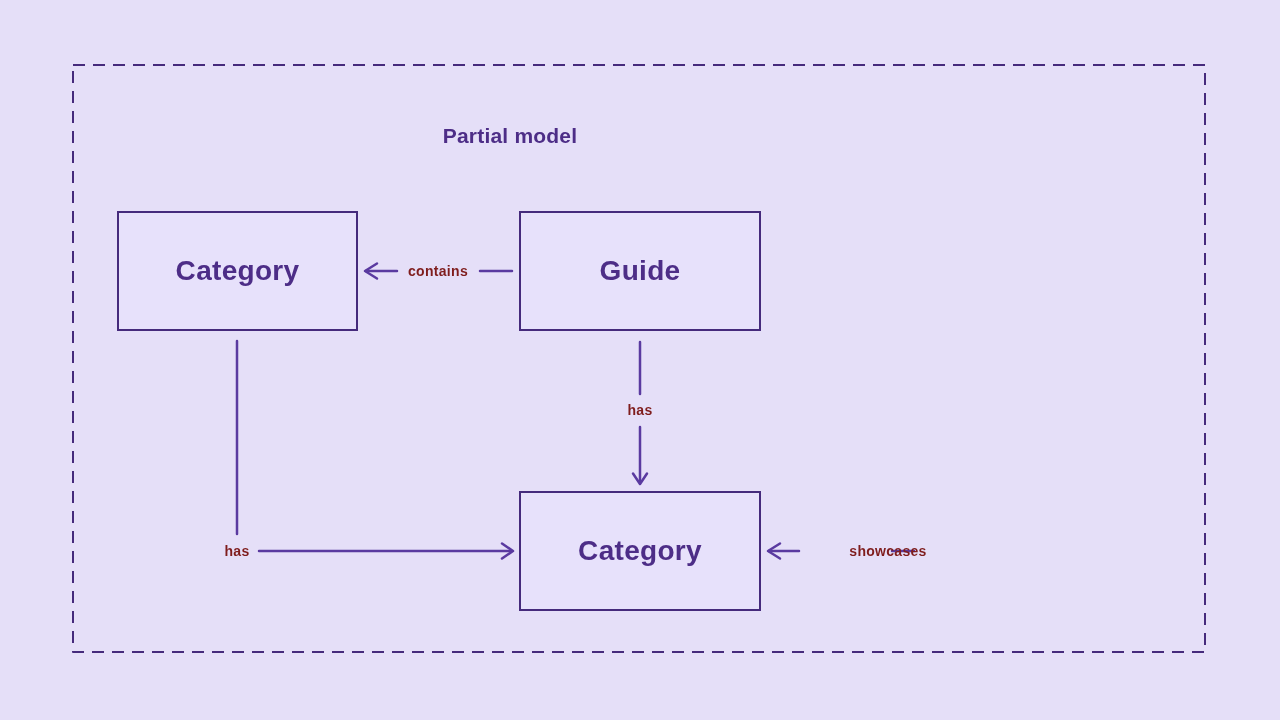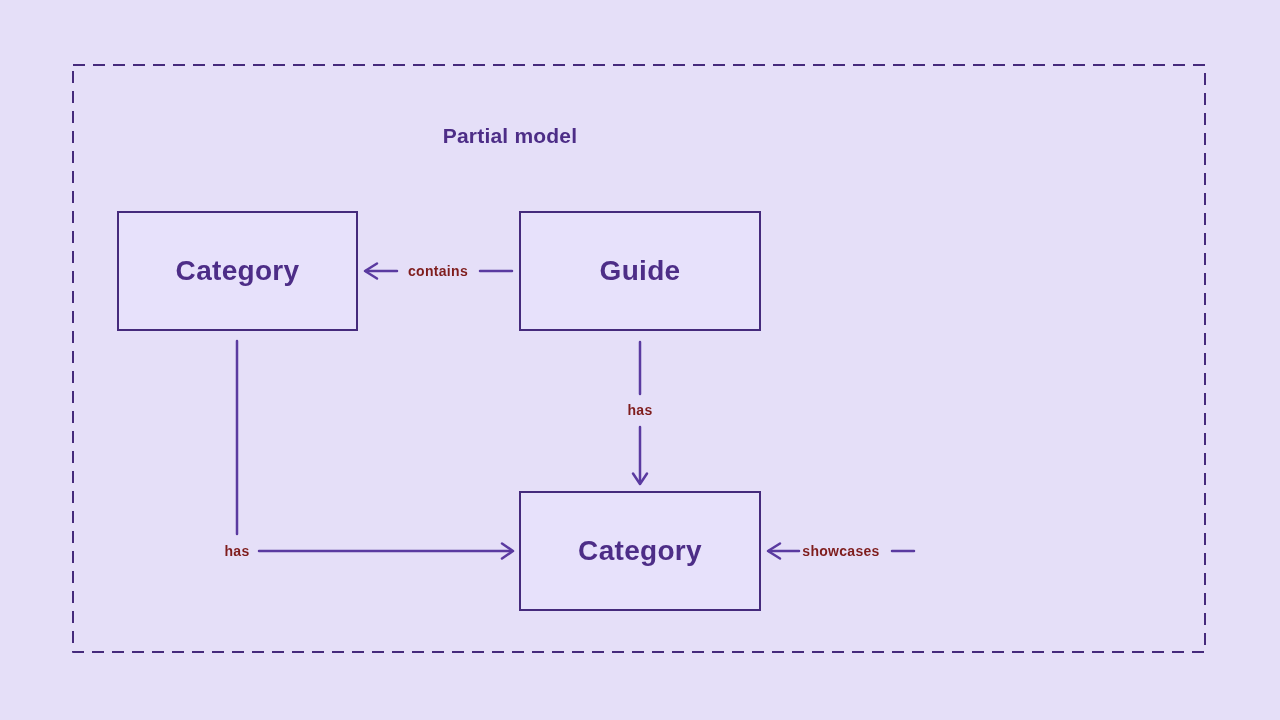--- a/index.html
+++ b/index.html
@@ -59,21 +59,21 @@
     transform: translate(-50%, -50%);
     font-size: 14px;
     font-weight: 700;
     letter-spacing: 0.3px;
     color: #7f1d1d;
     white-space: nowrap;
   }
   .edge-label-contains     { left: 438px; top: 271px; }
   .edge-label-guide-has    { left: 640px; top: 410px; }
   .edge-label-article-has  { left: 237px; top: 551px; }
-  .edge-label-showcases    { left: 841px; top: 551px; }
+  .edge-label-showcases    { left: 888px; top: 551px; }
 </style>
 </head>
 <body>
 
 <div class="stage">
 
   <svg class="connector-layer" width="1280" height="720" viewBox="0 0 1280 720" fill="none" stroke="#5a3aa0" stroke-width="2.5" stroke-linecap="round" stroke-linejoin="round">
 
     <rect x="73" y="65" width="1132" height="587" stroke="#452a7c" stroke-width="2" stroke-dasharray="12 8" stroke-linecap="butt"></rect>
 

